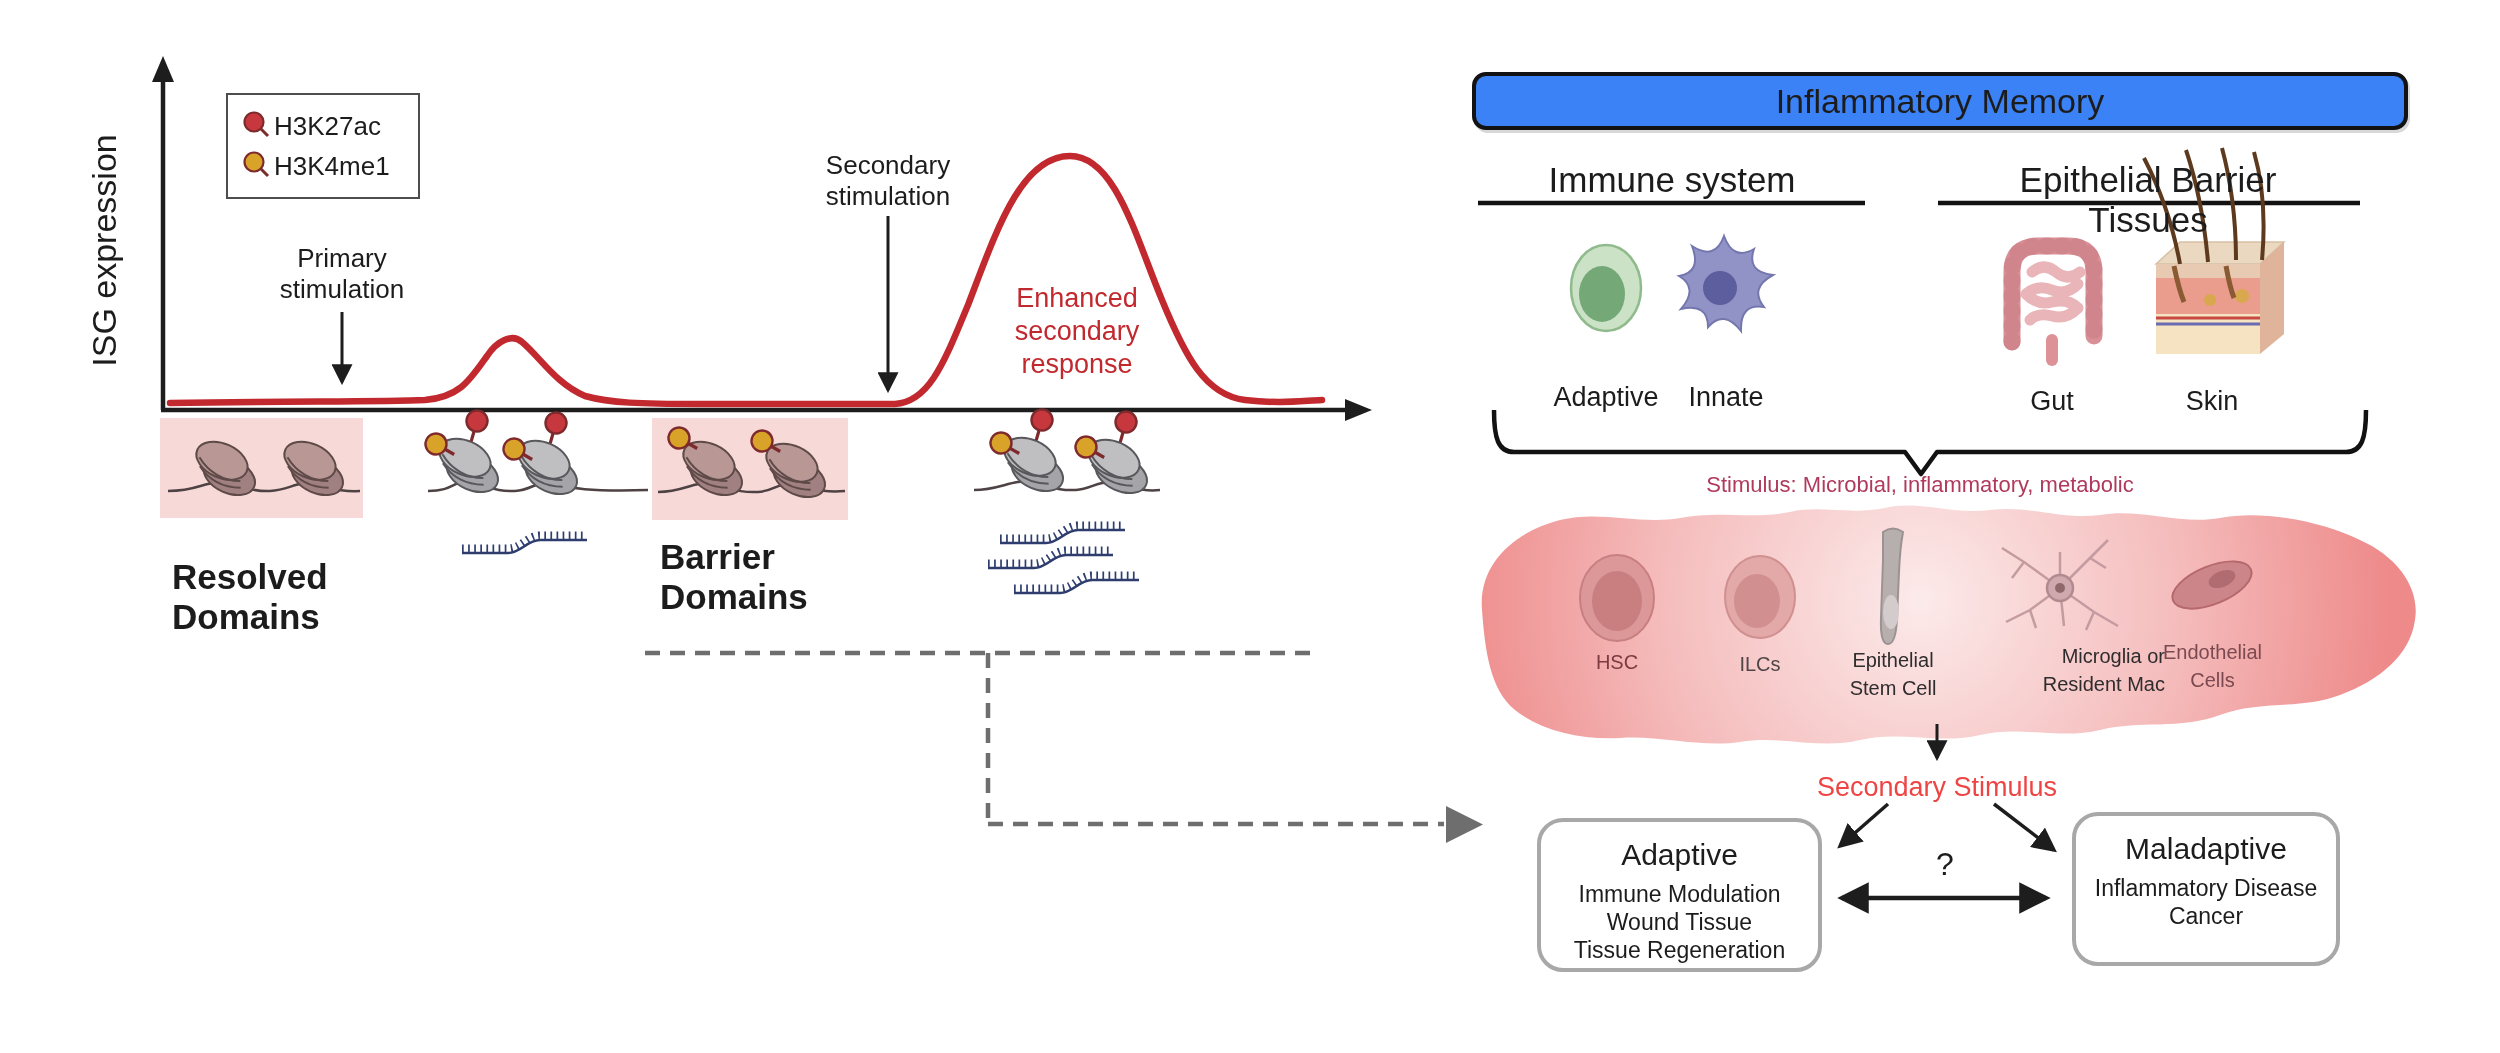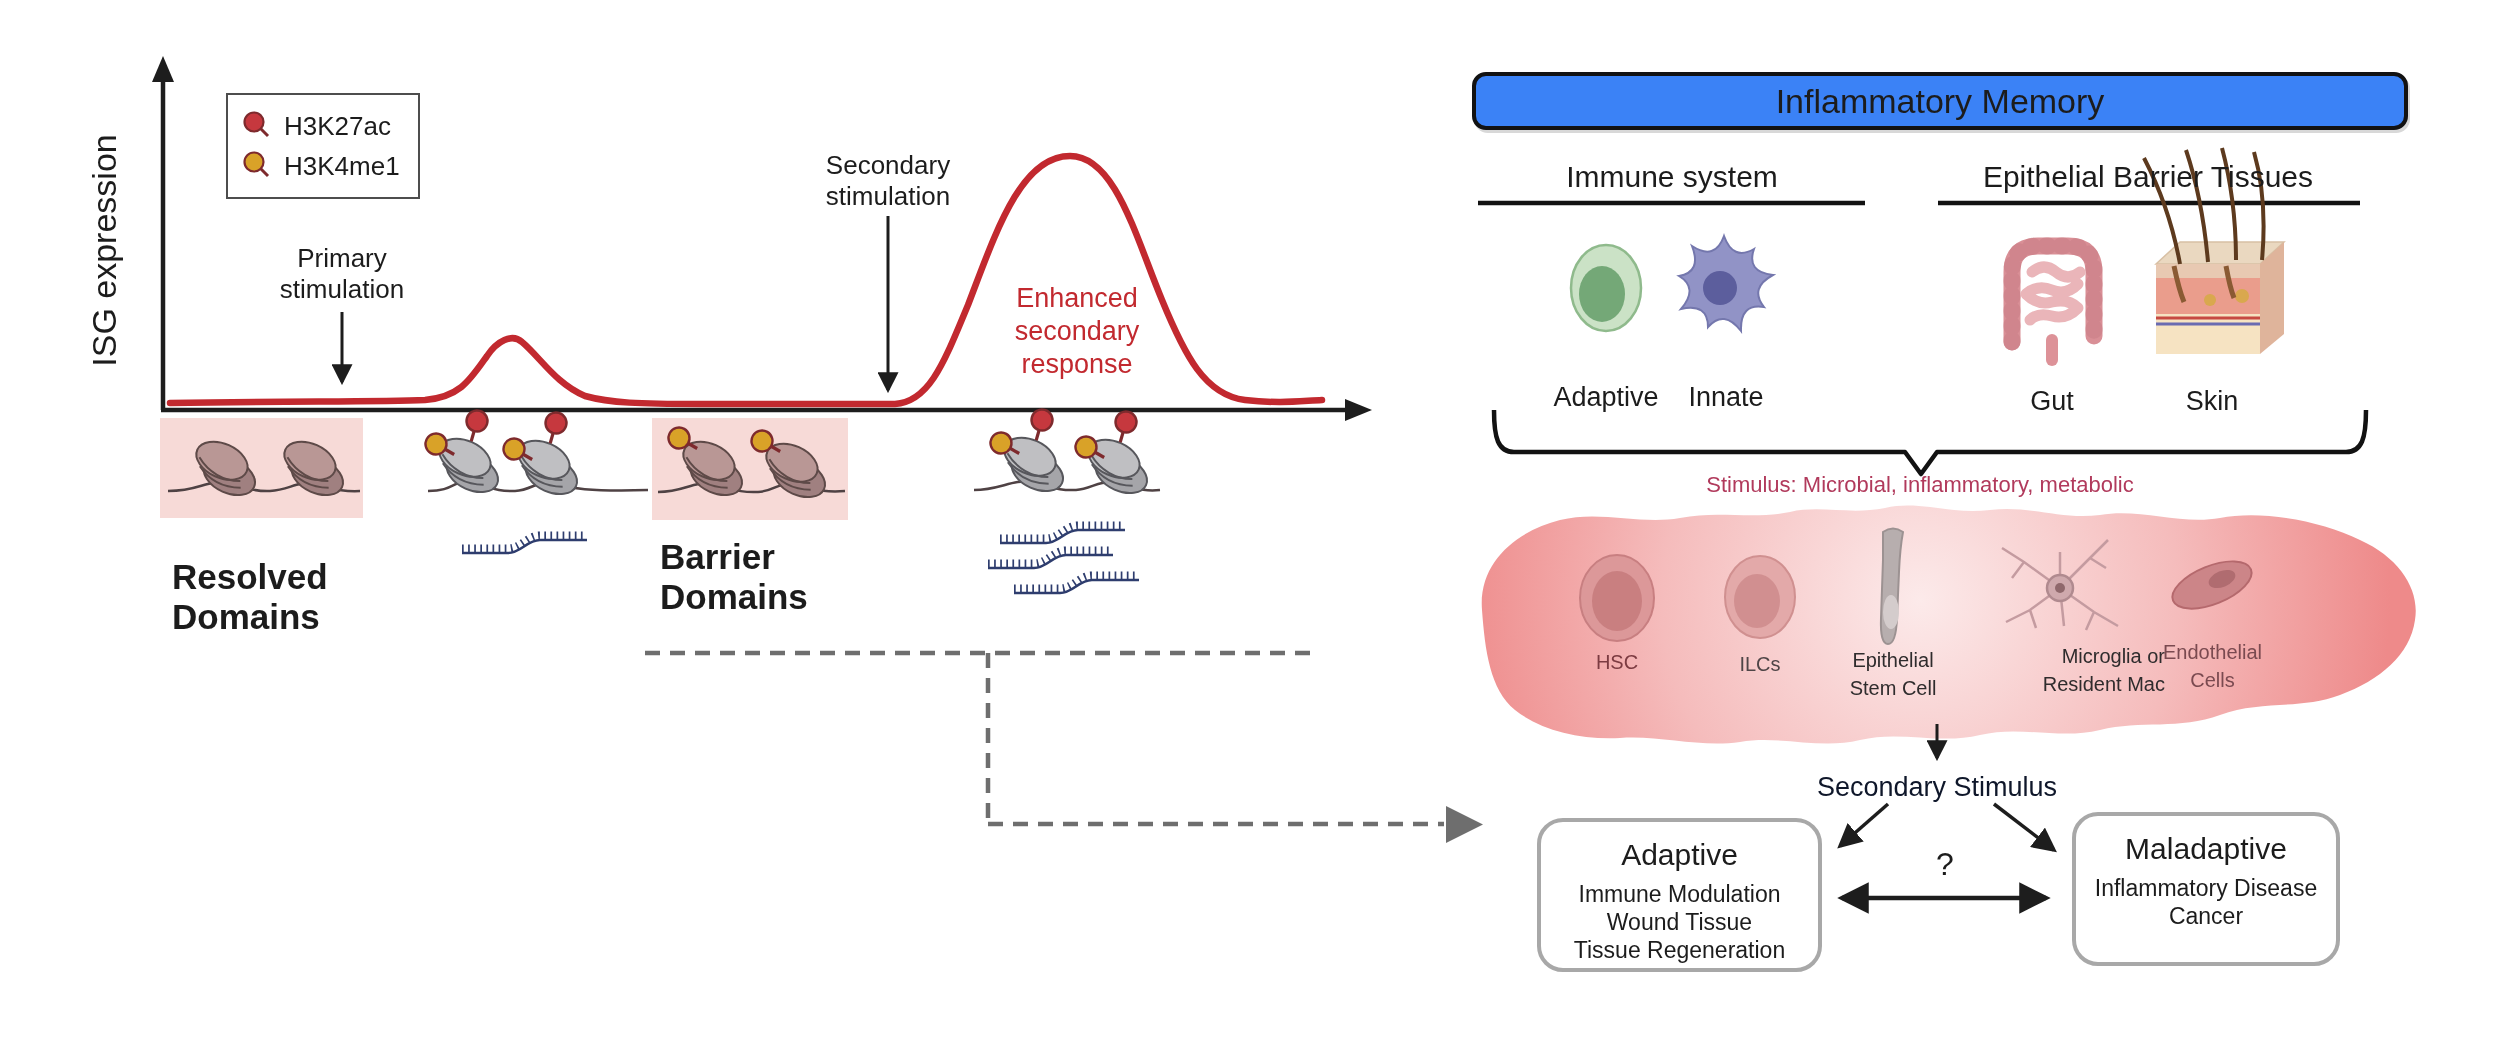--- a/index.html
+++ b/index.html
@@ -7,34 +7,34 @@
           font-family:"Liberation Sans",sans-serif;color:#1c1c1c;}
   #art{position:absolute;left:0;top:0;}
   .t{position:absolute;color:#1c1c1c;font-family:"Liberation Sans",sans-serif;}
   .ctr{text-align:center;}
   .ylabel-wrap{position:absolute;left:80px;top:85px;width:48px;height:330px;
                display:flex;align-items:center;justify-content:center;}
   .ylabel-wrap span{transform:rotate(-90deg);white-space:nowrap;font-size:34px;}
   .legend{position:absolute;left:226px;top:93px;width:194px;height:106px;
           border:2px solid #4d4d4d;background:#fff;box-sizing:border-box;
           display:flex;flex-direction:column;justify-content:center;gap:8px;padding-left:14px;}
-  .legend-row{display:flex;align-items:center;gap:10px;font-size:26px;}
+  .legend-row{display:flex;align-items:center;font-size:26px;}
   .anno{font-size:26px;line-height:31px;}
   .anno-red{font-size:27px;line-height:33px;color:#c2292f;}
   .domain-label{font-size:35px;line-height:40px;font-weight:bold;}
   .title-box{position:absolute;left:1472px;top:72px;width:936px;height:58px;
              border:4px solid #121212;border-radius:14px;background:#3b82f6;box-sizing:border-box;
              display:flex;align-items:center;justify-content:center;font-size:34px;
              box-shadow:2px 3px 0 #d8d8d8;}
-  .col-header{font-size:30px;}
+  .col-header{font-size:35px;}
   .icon-label{font-size:27px;}
   .stimulus{font-size:22px;color:#b13a5c;}
   .cell-label{font-size:20px;line-height:28px;}
   .lbl-hsc{color:#7c3b41;} .lbl-ilc{color:#4f4547;} .lbl-dark{color:#2f2c2d;} .lbl-endo{color:#7a4a50;}
-  .sec-stim{font-size:27px;color:#0f172a;}
+  .sec-stim{font-size:27px;color:#ef4444;}
   .outcome-box{position:absolute;border:4px solid #a8a8a8;border-radius:26px;background:#fff;
                box-sizing:border-box;text-align:center;}
   .outcome-title{font-size:30px;margin-top:16px;margin-bottom:8px;}
   .outcome-item{font-size:23px;line-height:28px;}
   .qmark{font-size:32px;}
 </style>
 </head>
 <body>
 
 <div id="canvas">

